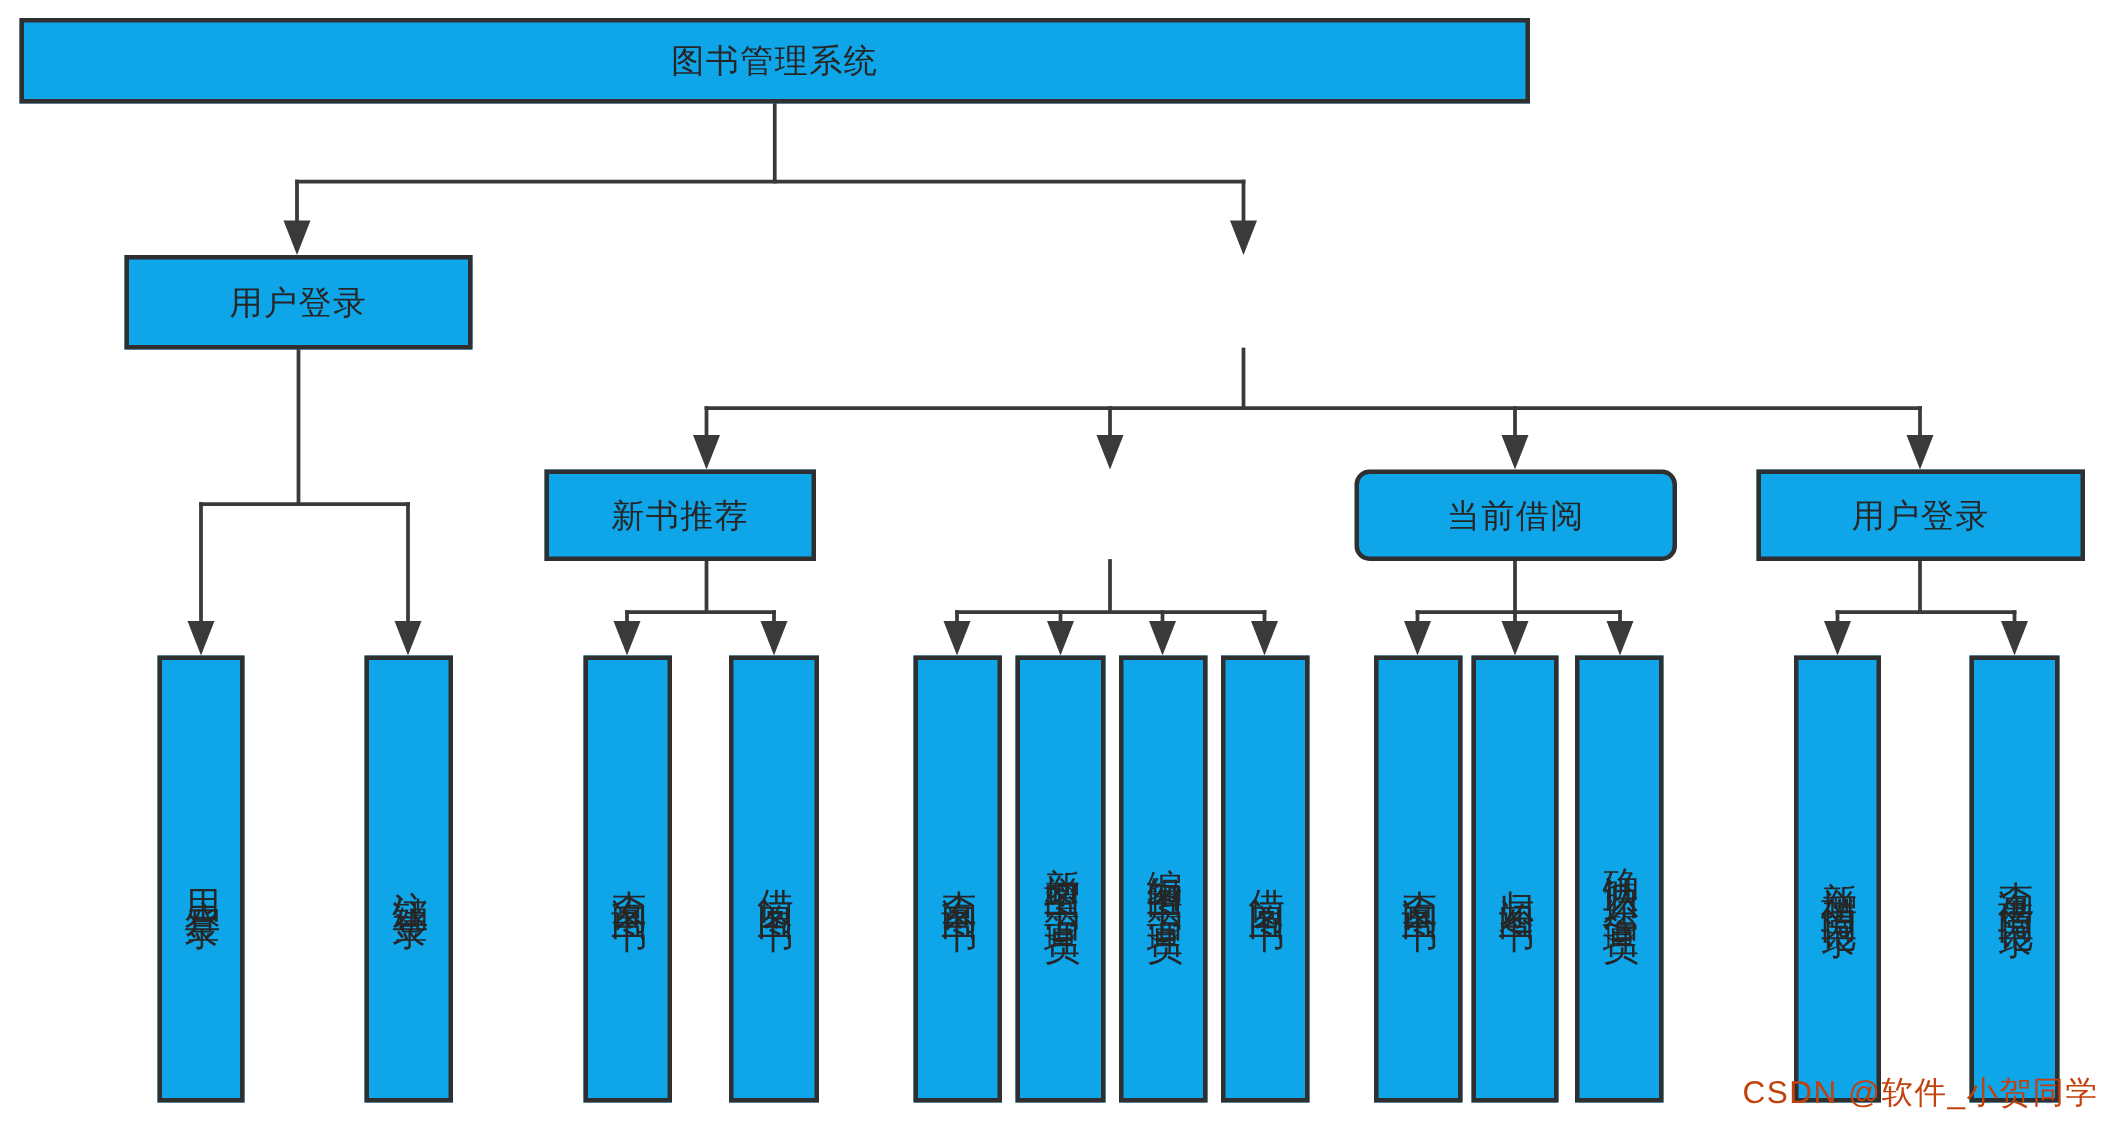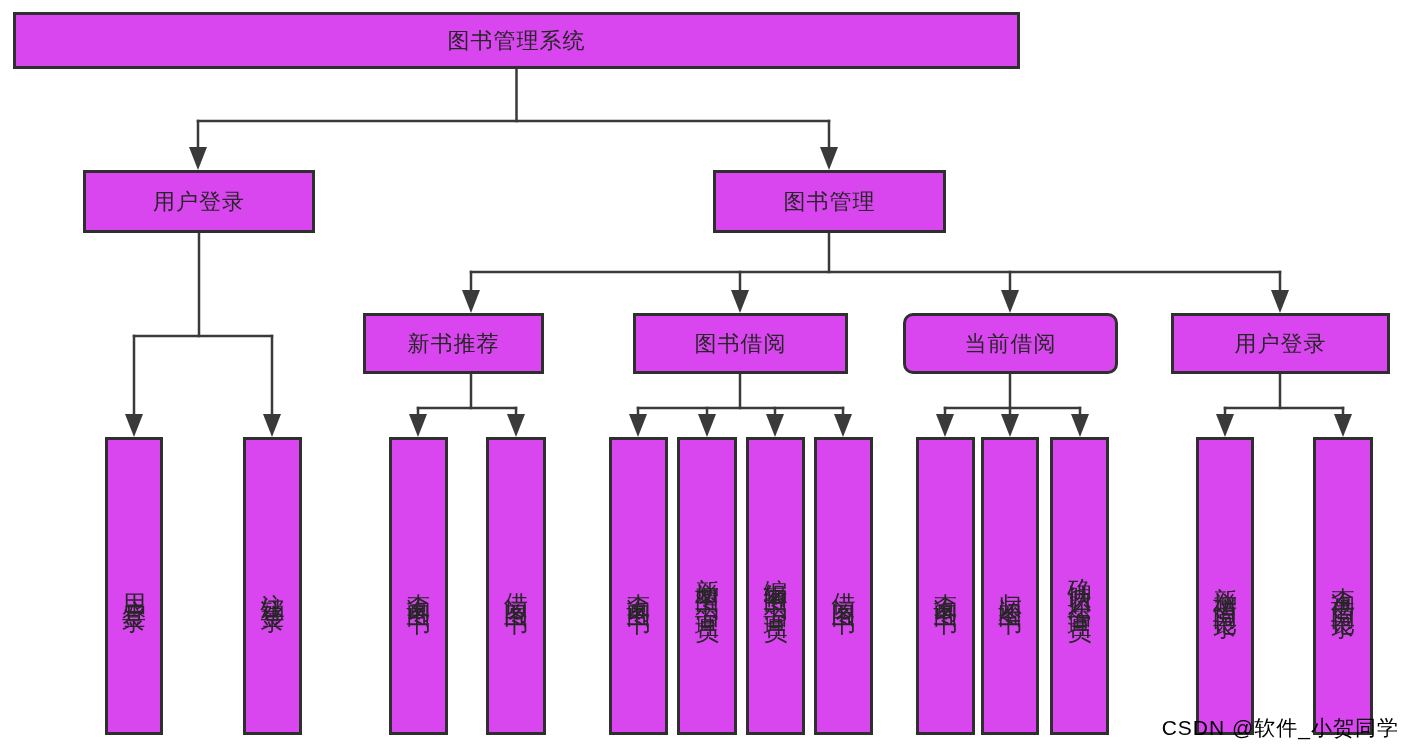--- a/index.html
+++ b/index.html
@@ -20,21 +20,21 @@
     left: 0;
     top: 0;
     width: 1405px;
     height: 747px;
     z-index: 1;
   }
   .node {
     position: absolute;
     box-sizing: border-box;
     border: 3px solid #2f2f2f;
-    background: #d946ef;
+    background: #0ea5e9;
     color: #262626;
     display: flex;
     align-items: center;
     justify-content: center;
     z-index: 2;
   }
   .h-node {
     font-size: 22px;
     letter-spacing: 1px;
     white-space: nowrap;
@@ -49,21 +49,21 @@
     text-orientation: mixed;
     font-size: 24px;
     letter-spacing: 6px;
     line-height: 1;
   }
   .watermark {
     position: absolute;
     right: 6px;
     top: 714px;
     font-size: 21px;
-    color: #000000;
+    color: #c2410c;
     letter-spacing: 1px;
     z-index: 3;
     white-space: nowrap;
   }
 </style>
 </head>
 <body>
 
 <div class="canvas">
 
@@ -133,30 +133,24 @@
     </g>
   </svg>
 
   <div class="node h-node root-node">
     <span>图书管理系统</span>
   </div>
 
   <div class="node h-node" style="left:83px; top:170px; width:232px; height:63px;">
     <span>用户登录</span>
   </div>
-  <div class="node h-node" style="left:713px; top:170px; width:233px; height:63px;">
-    <span>图书管理</span>
-  </div>
 
   <div class="node h-node" style="left:363px; top:313px; width:181px; height:61px;">
     <span>新书推荐</span>
   </div>
-  <div class="node h-node" style="left:633px; top:313px; width:215px; height:61px;">
-    <span>图书借阅</span>
-  </div>
   <div class="node h-node" style="left:903px; top:313px; width:215px; height:61px;border-radius:10px;">
     <span>当前借阅</span>
   </div>
   <div class="node h-node" style="left:1171px; top:313px; width:219px; height:61px;">
     <span>用户登录</span>
   </div>
 
   <div class="node v-node" style="left:105px; width:58px;">
     <span>用户登录</span>
   </div>

